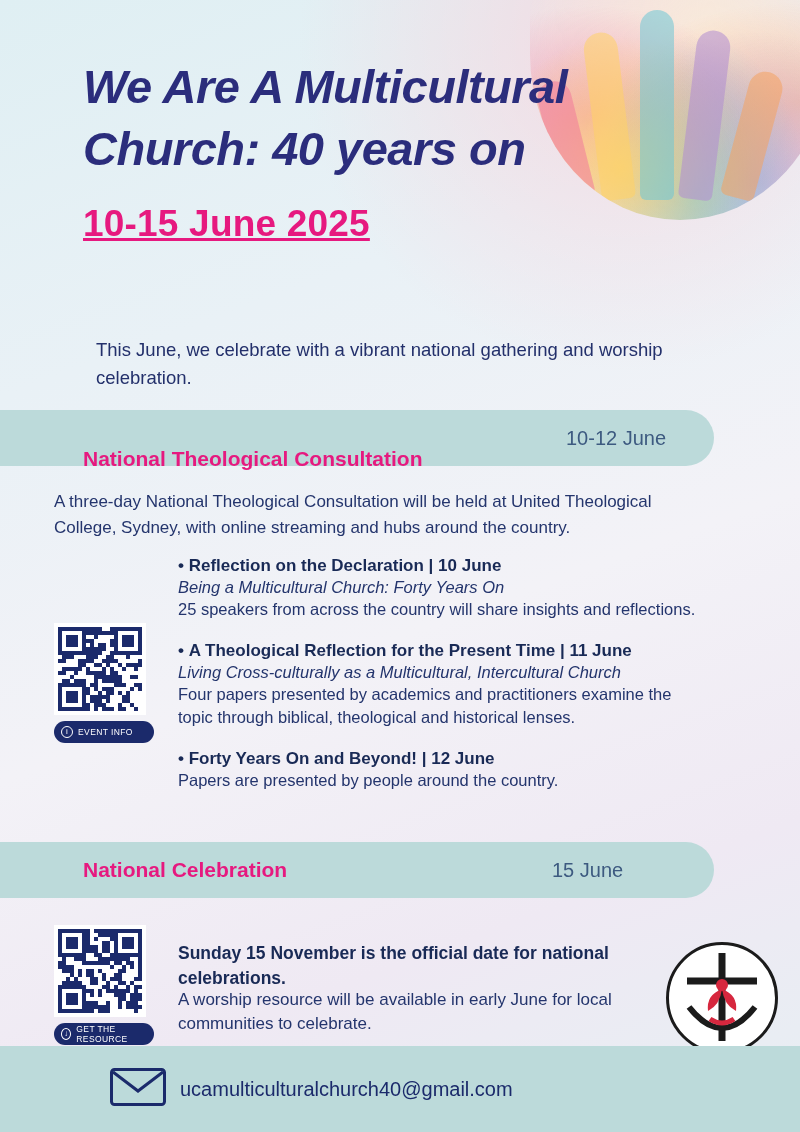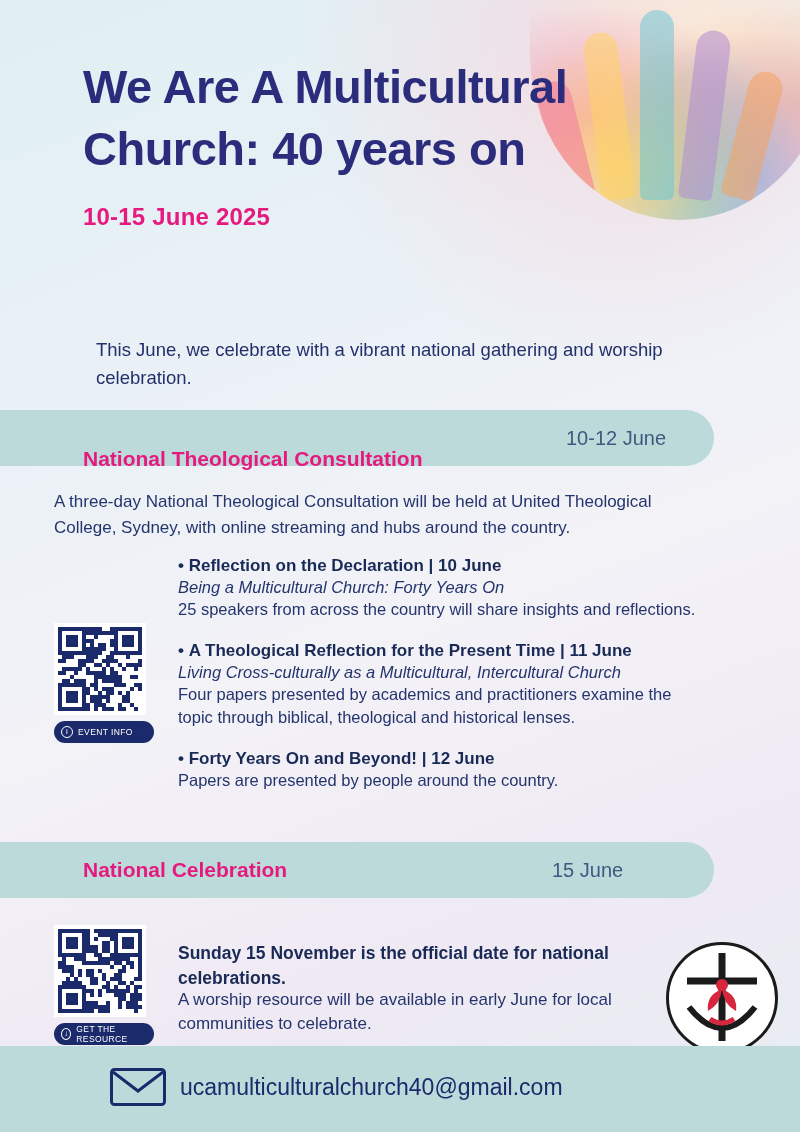--- a/index.html
+++ b/index.html
@@ -46,28 +46,29 @@
   .sheet {
     position: absolute; left: 22px; top: 22px;
     width: 756px; height: 1090px;
     background: transparent;
   }
 
   
   .title {
     position: absolute; left: 83px; top: 56px; width: 640px;
     font-size: 47px; line-height: 1.32;
-    font-weight: bold; 
+    font-weight: bold; font-style: italic;
     color: #2b2d7c;
     letter-spacing: -0.5px;
   }
   .dates {
     position: absolute; left: 83px; top: 203px;
-    font-size: 24px; font-weight: bold; color: #e6197f;
+    font-size: 37px; font-weight: bold; color: #e6197f;
     letter-spacing: .2px;
+    text-decoration: underline;
   }
   .intro-bold {
     position: absolute; left: 83px; top: 273px; width: 620px;
     font-size: 18.5px; line-height: 1.5; font-weight: bold; color: #192a56;
   }
   .intro-bold i { font-style: italic; }
   .intro-normal {
     position: absolute; left: 96px; top: 336px; width: 628px;
     font-size: 18.5px; line-height: 1.53; color: #23306b;
   }
@@ -163,21 +164,21 @@
     width: 800px; height: 86px;
     background: #bcdada;
   }
   .env {
     position: absolute; left: 110px; bottom: 26px;
     width: 56px; height: 38px;
   }
   .env svg { display: block; }
   .email {
     position: absolute; left: 180px; bottom: 31px;
-    font-size: 23px; color: #1b2a6b;
+    font-size: 20px; color: #1b2a6b;
   }
 
   
   .uca {
     position: absolute; right: 22px; bottom: 78px;
     width: 112px; height: 112px; border-radius: 50%;
     background: #ffffff;
     border: 3px solid #1b1b1b;
     overflow: hidden;
   }

